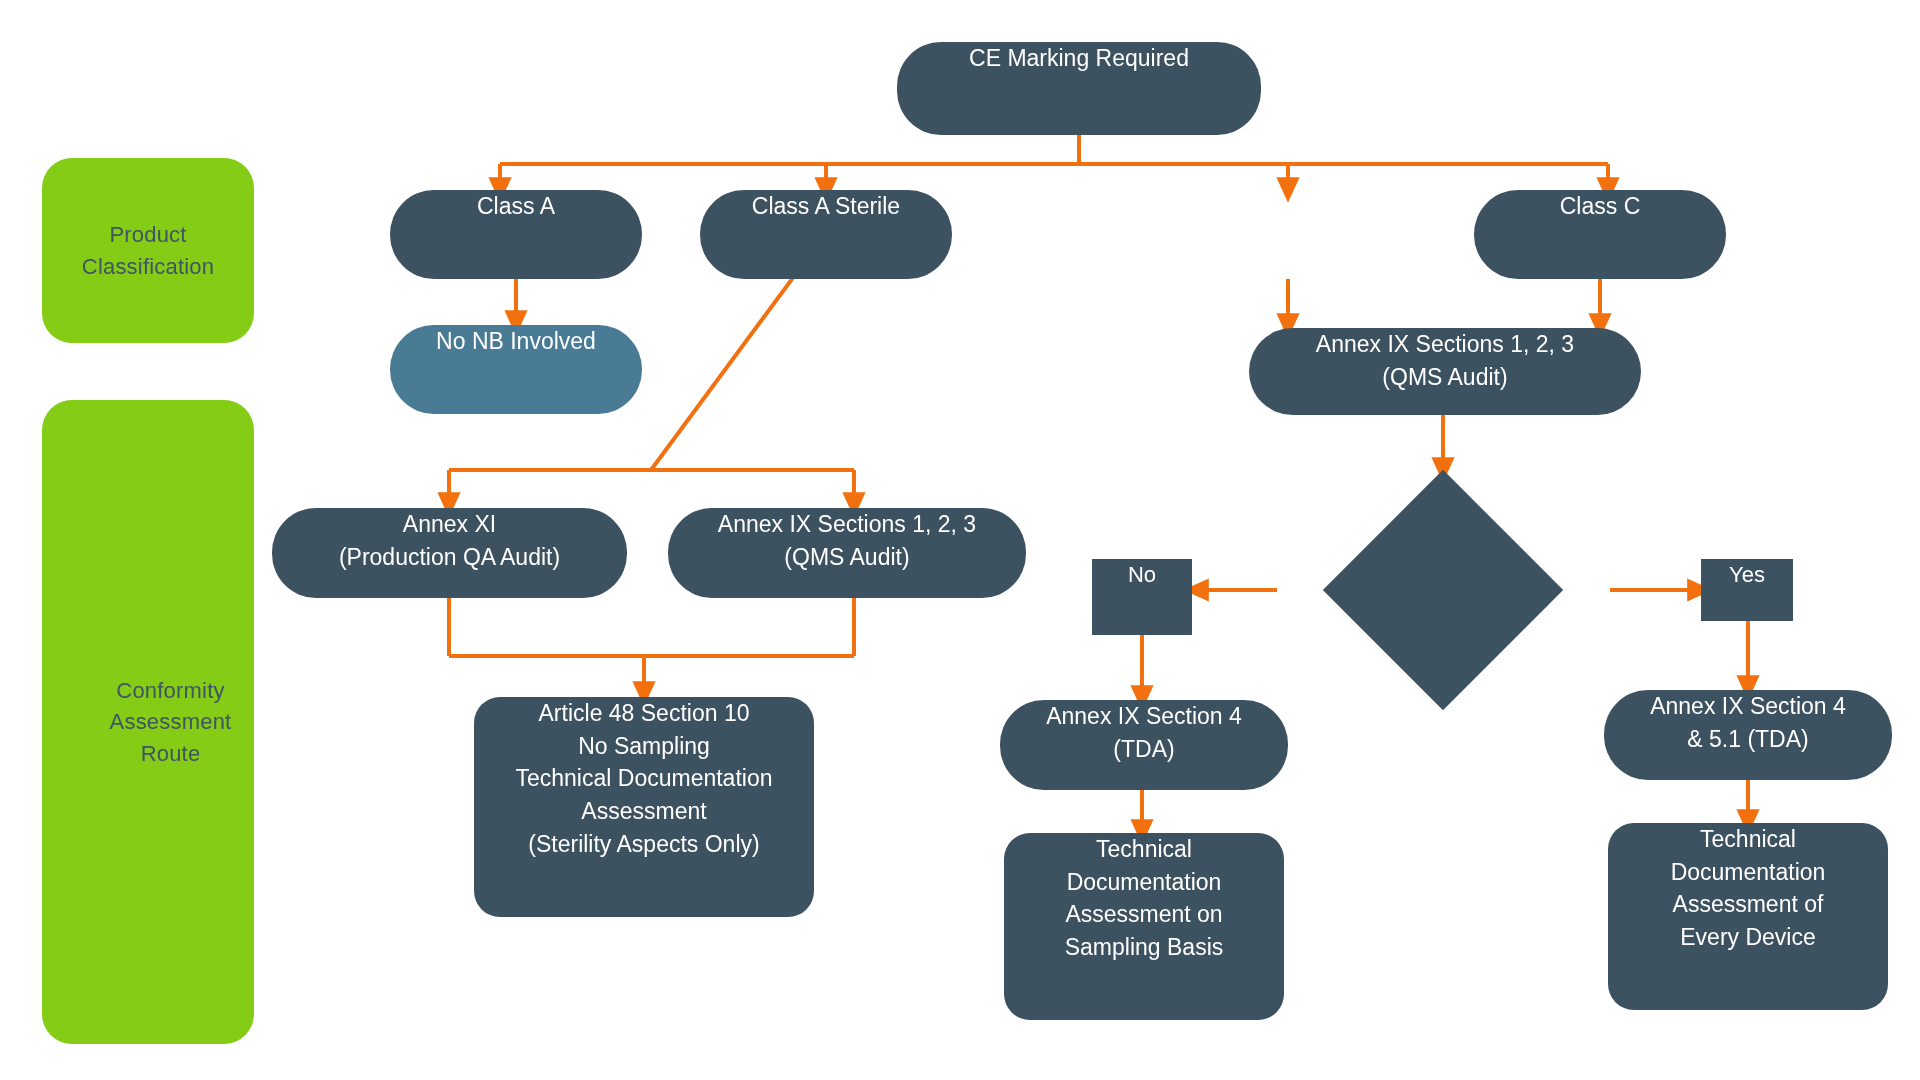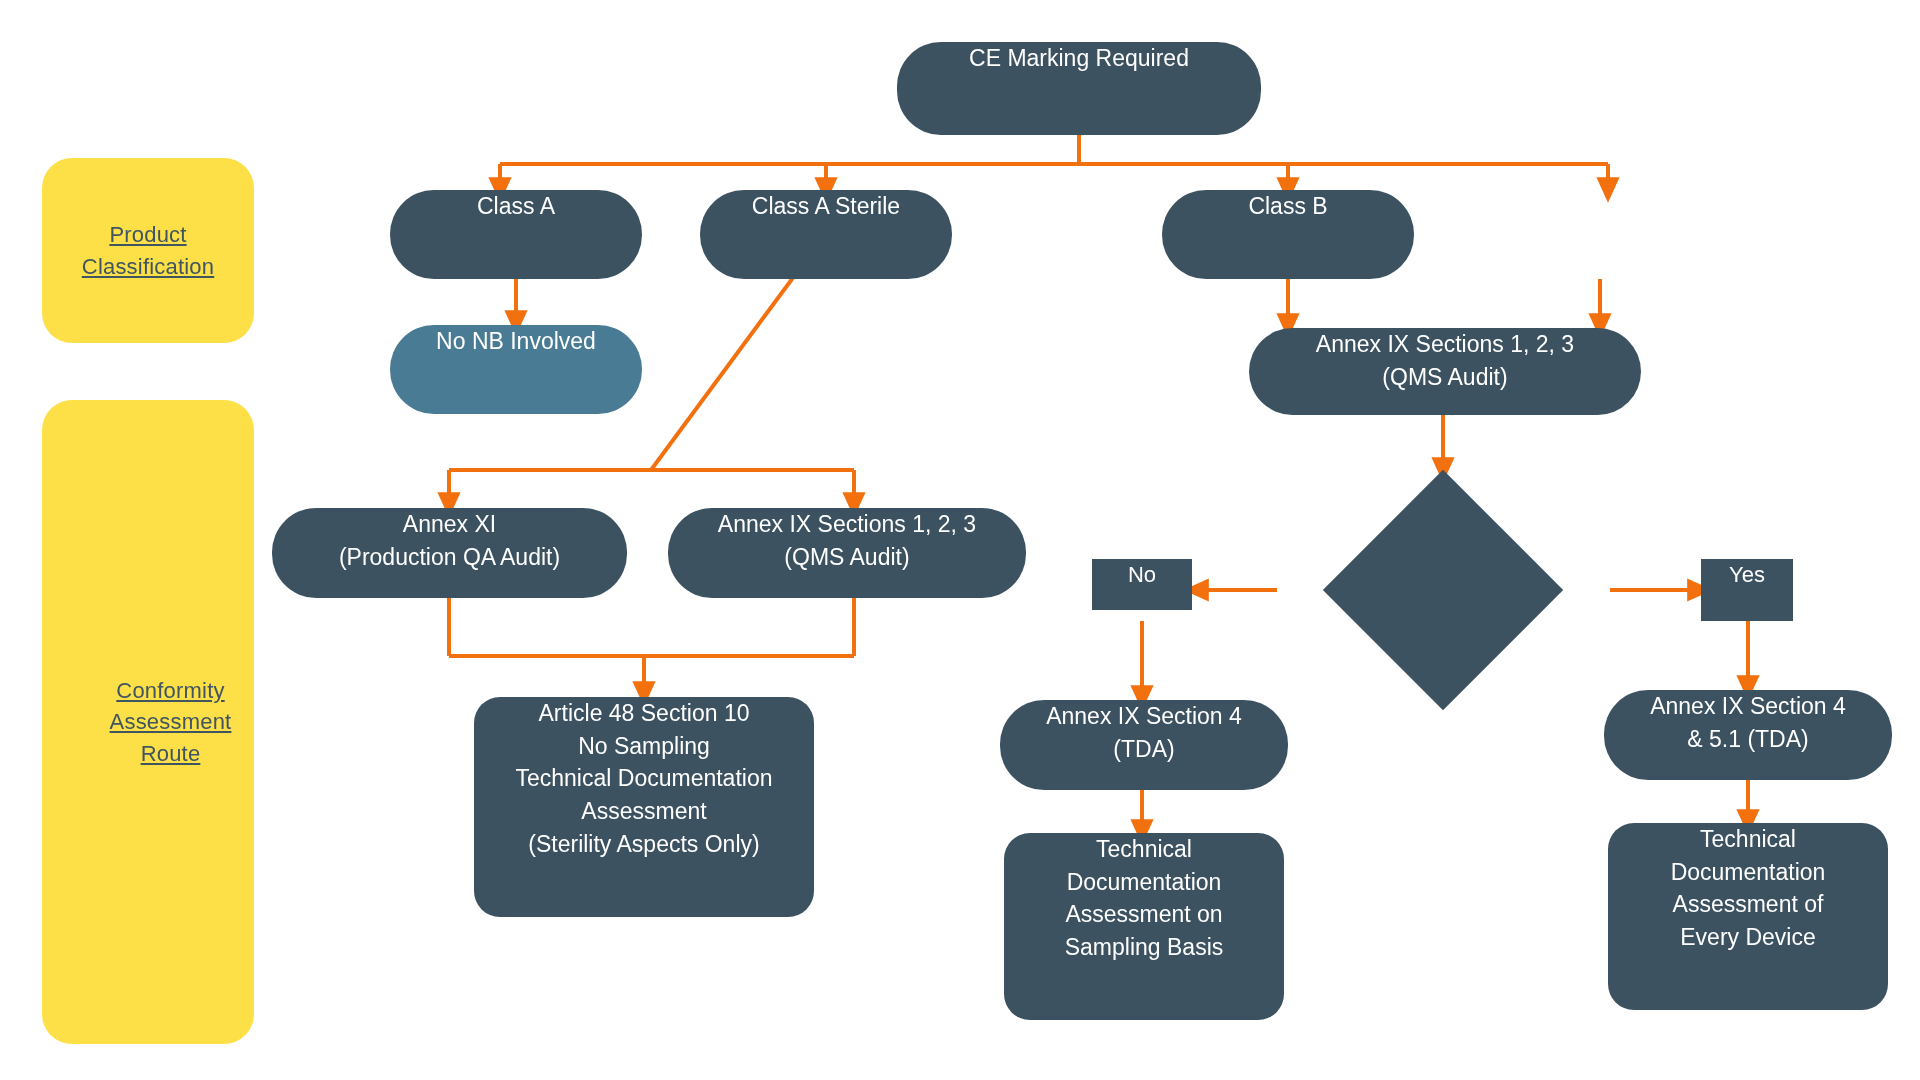--- a/index.html
+++ b/index.html
@@ -17,31 +17,30 @@
   }
   #edges {
     position: absolute;
     left: 0; top: 0;
     width: 1920px;
     height: 1080px;
     pointer-events: none;
   }
   .lane {
     position: absolute;
-    background: #fde047;
+    background: #84cc16;
     border-radius: 30px;
     display: flex;
     align-items: center;
     justify-content: center;
     text-align: center;
     color: #3f5562;
     font-size: 22px;
     line-height: 1.42;
     letter-spacing: .2px;
-    text-decoration: underline;
   }
   .node {
     position: absolute;
     display: flex;
     align-items: flex-start;
     justify-content: center;
     text-align: center;
     color: #ffffff;
     box-sizing: border-box;
     z-index: 2;
@@ -167,24 +166,24 @@
   </div>
 
   <div class="node pill" style="left:700px; top:190px; width:252px; height:89px;">
     <span class="txt">Class A Sterile</span>
   </div>
 
   <div class="node pill" style="left:390px; top:190px; width:252px; height:89px;">
     <span class="txt">Class A</span>
   </div>
 
-  <div class="node pill" style="left:1162px; top:190px; width:252px; height:89px;">
-    <span class="txt">Class B</span>
-  </div>
-
+
+  <div class="node pill" style="left:1474px; top:190px; width:252px; height:89px;">
+    <span class="txt">Class C</span>
+  </div>
 
   <div class="node pill-teal" style="left:390px; top:325px; width:252px; height:89px;">
     <span class="txt">No NB Involved</span>
   </div>
 
   <div class="node pill" style="left:1249px; top:328px; width:392px; height:87px;">
     <span class="txt">Annex IX Sections 1, 2, 3
 (QMS Audit)</span>
   </div>
 
@@ -203,21 +202,21 @@
 No Sampling
 Technical Documentation
 Assessment
 (Sterility Aspects Only)</span>
   </div>
 
   <div class="diamond-wrap" style="left:1358px; top:505px; width:170px; height:170px;">
     <div class="diamond-shape"></div>
   </div>
 
-  <div class="node sqbox" style="left:1092px; top:559px; width:100px; height:51px;">
+  <div class="node sqbox" style="left:1092px; top:559px; width:100px; height:76px;">
     <span class="txt">No</span>
   </div>
 
   <div class="node sqbox" style="left:1701px; top:559px; width:92px; height:62px;">
     <span class="txt">Yes</span>
   </div>
 
   <div class="node pill" style="left:1000px; top:700px; width:288px; height:90px;">
     <span class="txt">Annex IX Section 4
 (TDA)</span>

